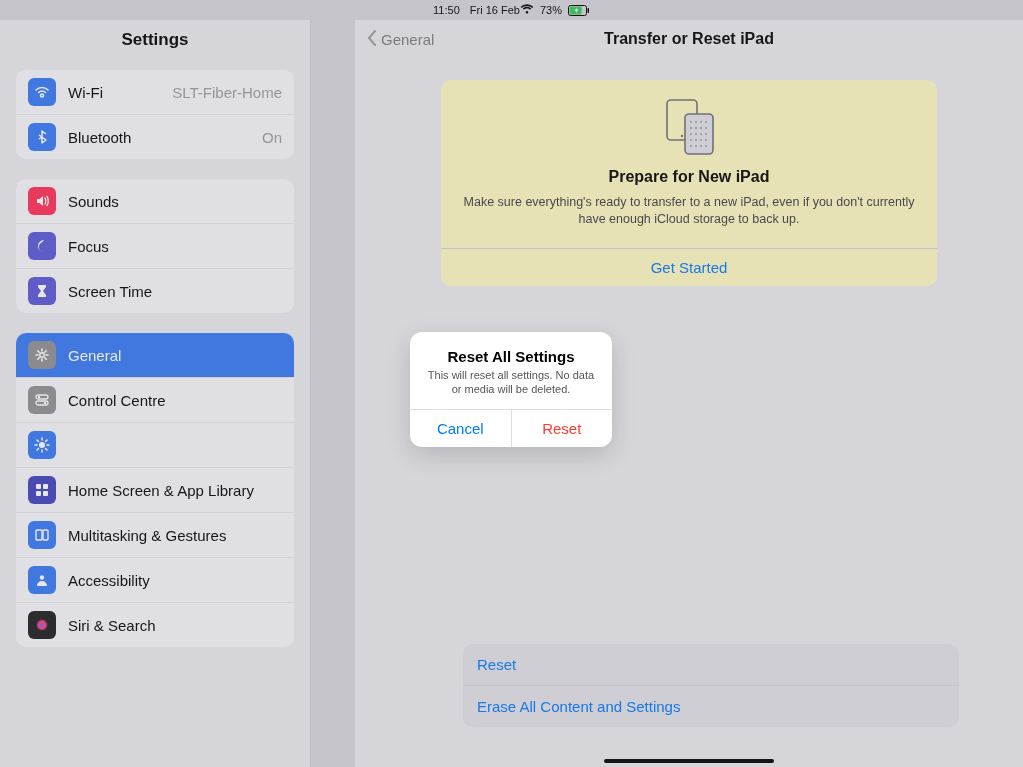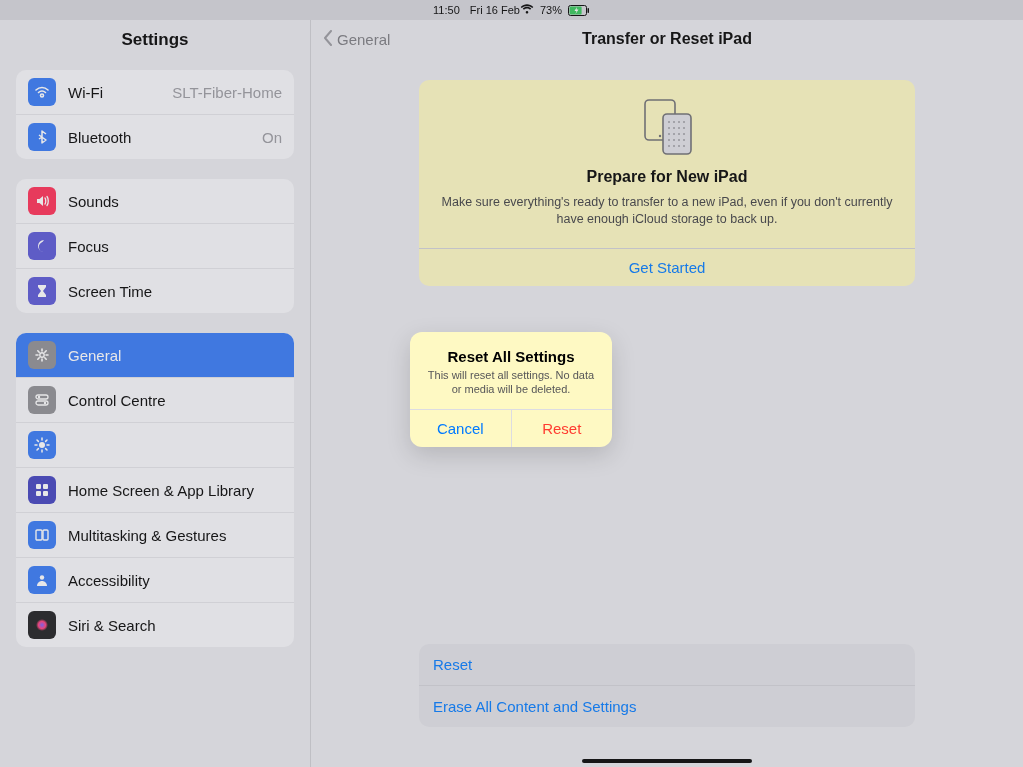--- a/index.html
+++ b/index.html
@@ -3,21 +3,21 @@
 <meta charset="utf-8">
 <style>
   * { box-sizing: border-box; margin: 0; padding: 0; font-family: -apple-system, "Helvetica Neue", Arial, sans-serif; }
   body { width: 1023px; height: 767px; background: #d6d6dc; overflow: hidden; position: relative; }
   
   .status-bar { position: absolute; top: 0; left: 0; right: 0; height: 20px; display: flex; justify-content: center; align-items: center; padding: 0 12px; font-size: 11px; color: #000; z-index: 10; }
   .status-left { display: flex; gap: 10px; }
   .status-right { display: flex; gap: 6px; align-items: center; }
   .battery-icon { display: inline-flex; align-items: center; }
   
-  .layout { display: flex; width: 100%; height: 100%; padding-top: 20px; }
+  .layout { display: flex; width: 100%; height: 100%; padding-top: 20px; gap: 44px; }
   .sidebar { width: 311px; background: #eaeaee; border-right: 1px solid #cfcfd3; display: flex; flex-direction: column; }
   .content { flex: 1; background: #eaeaee; position: relative; }
   
   .sidebar-title { font-size: 17px; font-weight: 700; text-align: center; padding: 10px 0 12px; }
   .group { margin: 8px 16px 20px; background: #f7f7fb; border-radius: 10px; overflow: hidden; }
   .row { display: flex; align-items: center; padding: 8px 12px; gap: 12px; border-top: 1px solid #e3e3e8; cursor: default; }
   .row:first-child { border-top: none; }
   .row .icon { width: 28px; height: 28px; border-radius: 6px; display: flex; align-items: center; justify-content: center; flex-shrink: 0; }
   .row-label { font-size: 15px; color: #000; flex: 1; }
   .row-value { font-size: 15px; color: #9a9aa0; }
@@ -34,21 +34,21 @@
   .card p { font-size: 12.5px; color: #3d3d41; line-height: 1.35; }
   .card-footer { border-top: 1px solid #d2d2d8; padding: 10px 0; text-align: center; color: #007aff; font-size: 15px; cursor: pointer; margin-top: 6px; }
   
   .bottom-list { position: absolute; bottom: 40px; left: 108px; width: 496px; background: #e1e1e7; border-radius: 10px; overflow: hidden; }
   .bottom-list .brow { padding: 12px 14px; color: #007aff; font-size: 15px; border-top: 1px solid #d2d2d8; cursor: pointer; }
   .bottom-list .brow:first-child { border-top: none; }
   
   .home-indicator { position: absolute; bottom: 4px; left: 50%; transform: translateX(-50%); width: 170px; height: 4px; background: #000; border-radius: 3px; }
   
   .modal-overlay { position: absolute; inset: 0; background: rgba(120,120,128,0.18); display: flex; align-items: center; justify-content: center; z-index: 100; }
-  .modal { width: 202px; background: #fef9c3; border-radius: 12px; overflow: hidden; box-shadow: 0 8px 24px rgba(0,0,0,0.15); position: absolute; left: 410px; top: 332px; }
+  .modal { width: 202px; background: #ffffff; border-radius: 12px; overflow: hidden; box-shadow: 0 8px 24px rgba(0,0,0,0.15); position: absolute; left: 410px; top: 332px; }
   .modal-body { padding: 16px 12px 12px; text-align: center; }
   .modal-title { font-size: 15px; font-weight: 700; margin-bottom: 4px; }
   .modal-msg { font-size: 11px; color: #565658; line-height: 1.25; }
   .modal-buttons { display: flex; border-top: 1px solid #dcdce2; }
   .modal-btn { flex: 1; padding: 10px 0; text-align: center; font-size: 15px; cursor: pointer; }
   .modal-btn.cancel { color: #007aff; border-right: 1px solid #dcdce2; }
   .modal-btn.destructive { color: #ff3b30; }
   
   .devices-svg { width: 56px; height: 58px; margin: 0 auto 6px; display: block; }
 </style>

